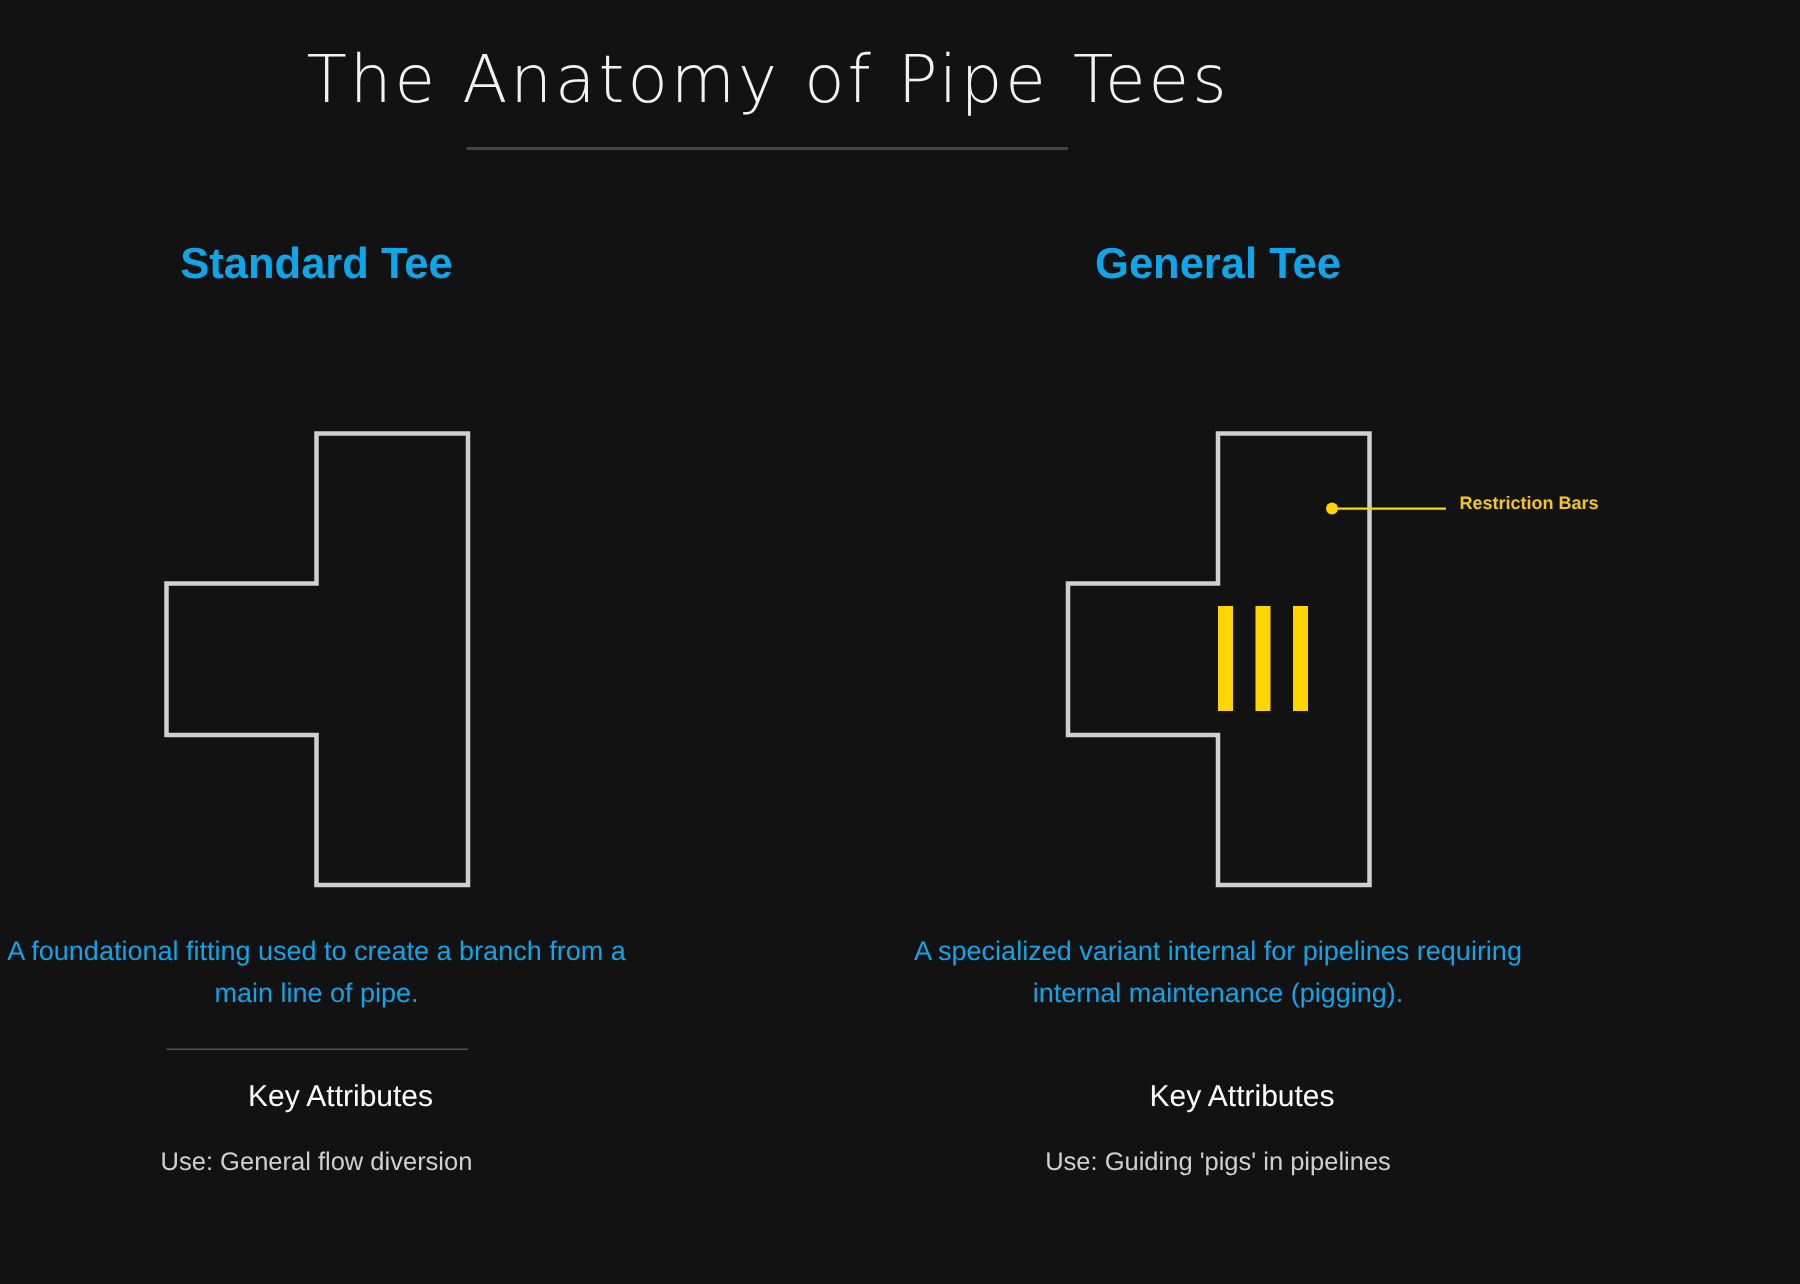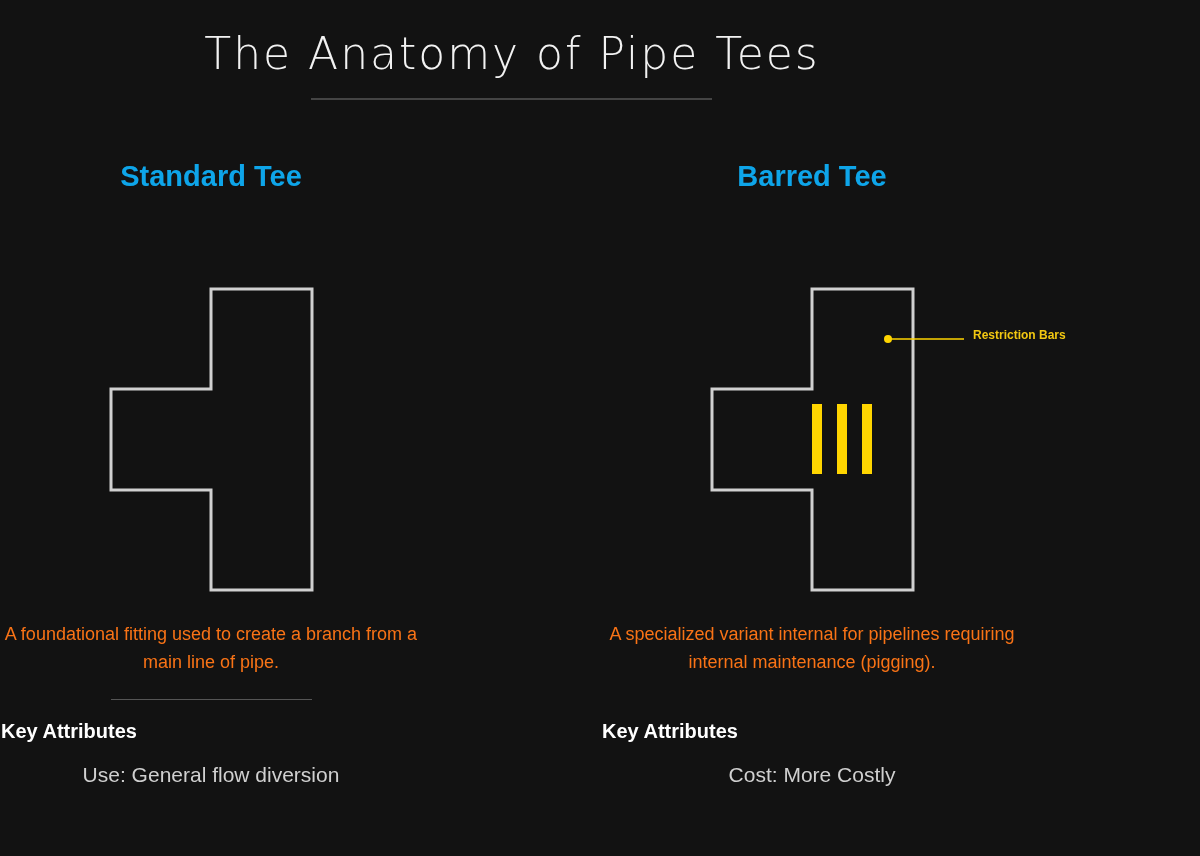--- a/index.html
+++ b/index.html
@@ -20,32 +20,32 @@
   .col { position:absolute; top:0; width:420px; }
   .col-left { left:1px; }
   .col-right { left:602px; }
   .col h2 {
     position:absolute; top:160px; left:0; width:420px; margin:0;
     text-align:center; font-size:29px; font-weight:bold; color:#0ea5e9;
   }
   .col svg.tee { position:absolute; top:280px; left:0; }
   .desc {
     position:absolute; top:620px; left:0; width:420px; margin:0;
-    text-align:center; font-size:18px; line-height:28px; color:#f97316;
+    text-align:center; font-size:18px; line-height:28px; color:#0ea5e9;
   }
   .rule {
     position:absolute; top:699px; left:110px; width:201px; height:1px; background:#555;
   }
   .attrs-title {
-    position:absolute; top:720px; left:0; width:420px; margin:0;
-    font-size:20px; font-weight:bold; color:#ffffff;
+    position:absolute; top:720px; left:16px; width:420px; margin:0;
+    text-align:center; font-size:20px; font-weight:normal; color:#ffffff;
   }
   .attrs {
     position:absolute; top:762px; left:0; width:420px; margin:0; padding:0;
-    list-style:none; text-align:center; font-size:21px; line-height:25.5px; color:#d0d0d0;
+    list-style:none; text-align:center; font-size:17px; line-height:25.5px; color:#d0d0d0;
   }
   .callout {
     position:absolute; left:973px; top:328px; font-size:12px; font-weight:bold; color:#f2c811;
   }
 </style>
 </head>
 <body>
 
 <div class="title">The Anatomy of Pipe Tees</div>
 <div class="title-rule"></div>
@@ -57,29 +57,29 @@
   </svg>
   <p class="desc">A foundational fitting used to create a branch from a main line of pipe.</p>
   <div class="rule"></div>
   <h3 class="attrs-title">Key Attributes</h3>
   <ul class="attrs">
     <li>Use: General flow diversion</li>
   </ul>
 </section>
 
 <section class="col col-right">
-  <h2>Barred Tee</h2>
+  <h2>General Tee</h2>
   <svg class="tee" width="420" height="320" viewBox="0 0 420 320">
     <path d="M210 9 H311 V310 H210 V210 H110 V109 H210 Z" fill="none" stroke="#d0d0d0" stroke-width="3"></path>
     <rect x="210" y="124" width="10" height="70" fill="#FFD500"></rect>
     <rect x="235" y="124" width="10" height="70" fill="#FFD500"></rect>
     <rect x="260" y="124" width="10" height="70" fill="#FFD500"></rect>
     <circle cx="286" cy="59" r="4" fill="#FFD500"></circle>
     <line x1="286" y1="59" x2="362" y2="59" stroke="#FFD500" stroke-width="1.5"></line>
   </svg>
   <p class="desc">A specialized variant internal for pipelines requiring internal maintenance (pigging).</p>
   <h3 class="attrs-title">Key Attributes</h3>
   <ul class="attrs">
-    <li>Cost: More Costly</li>
+    <li>Use: Guiding 'pigs' in pipelines</li>
   </ul>
 </section>
 
 <div class="callout">Restriction Bars</div>
 
 </body></html>

